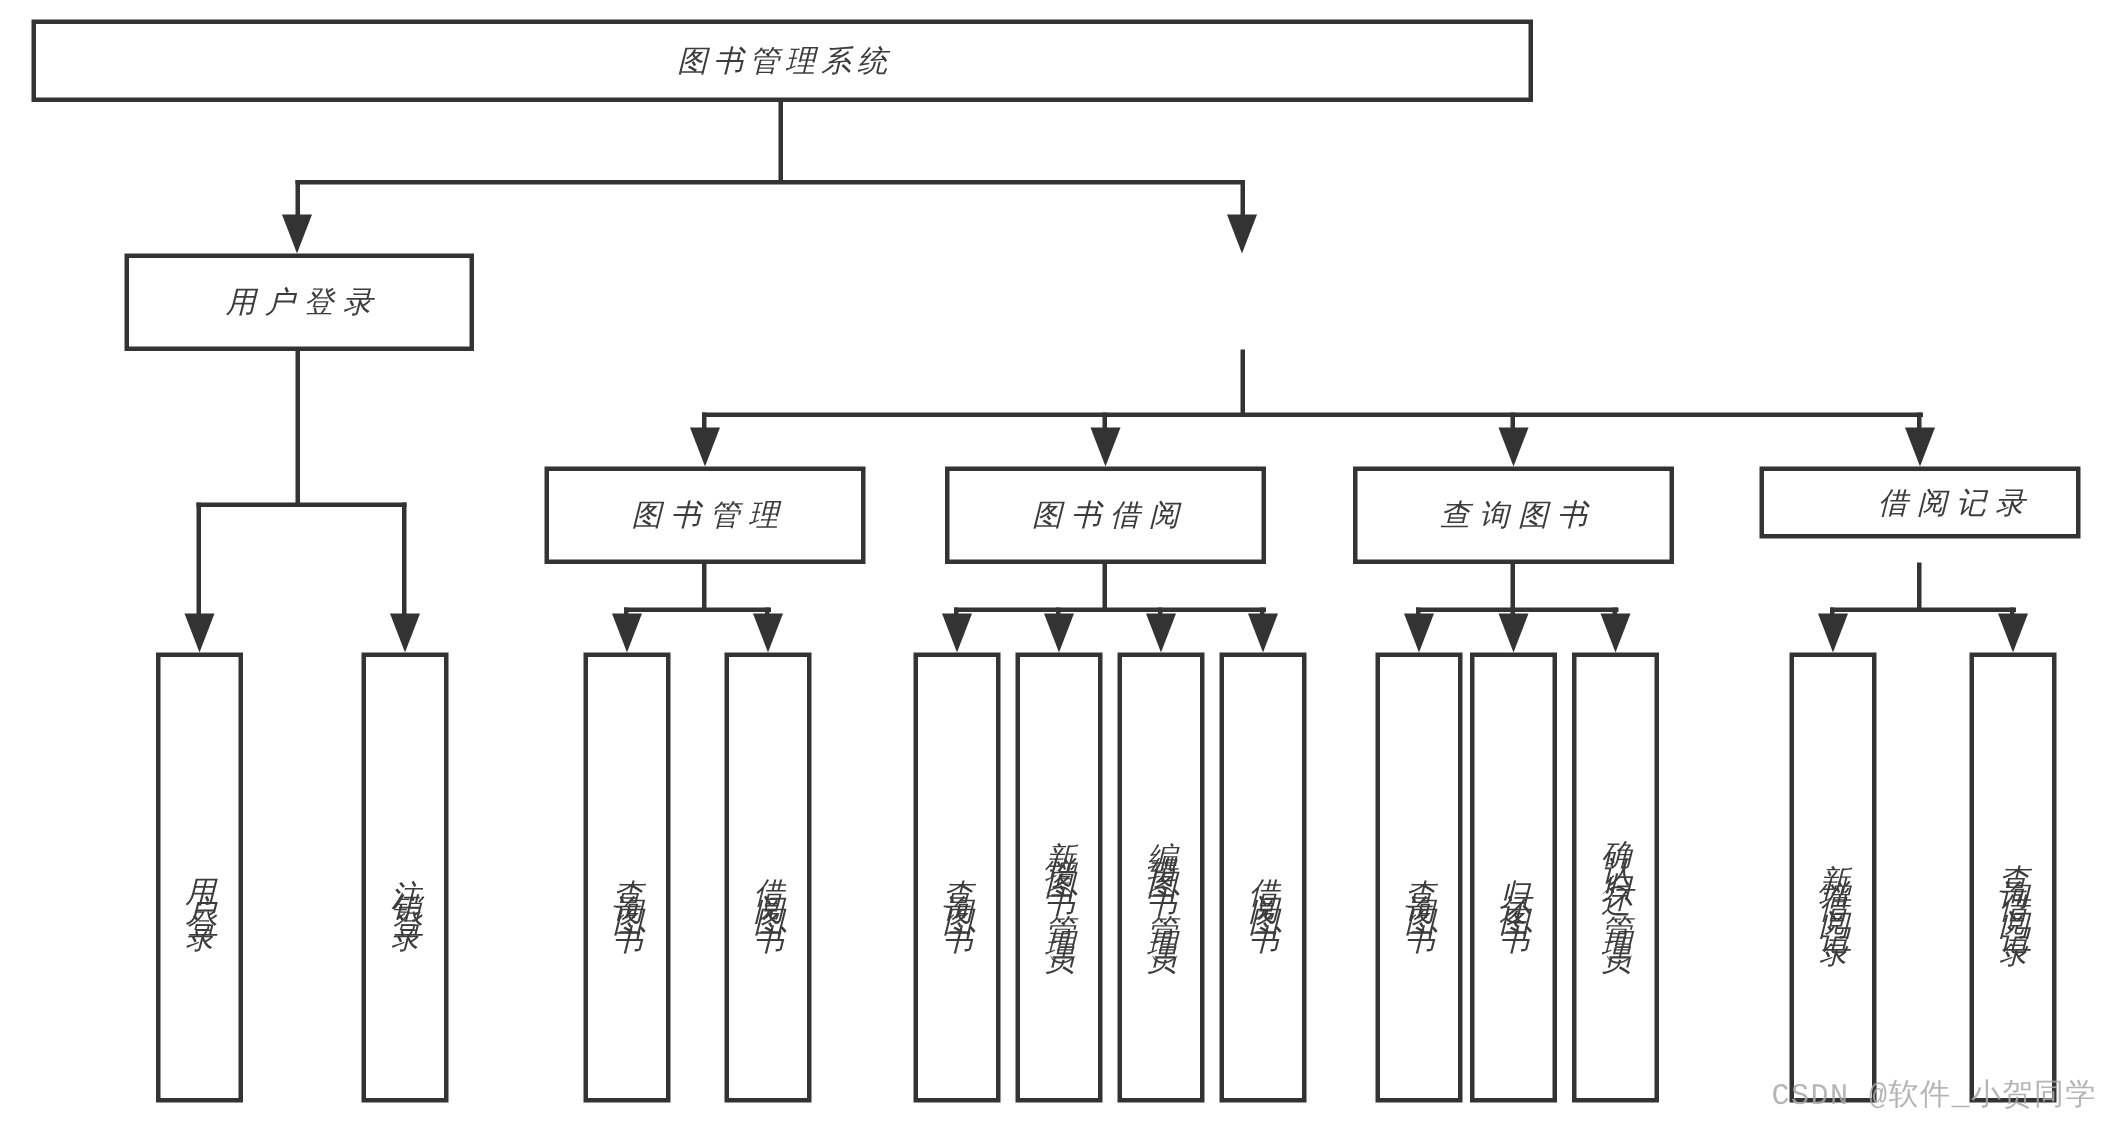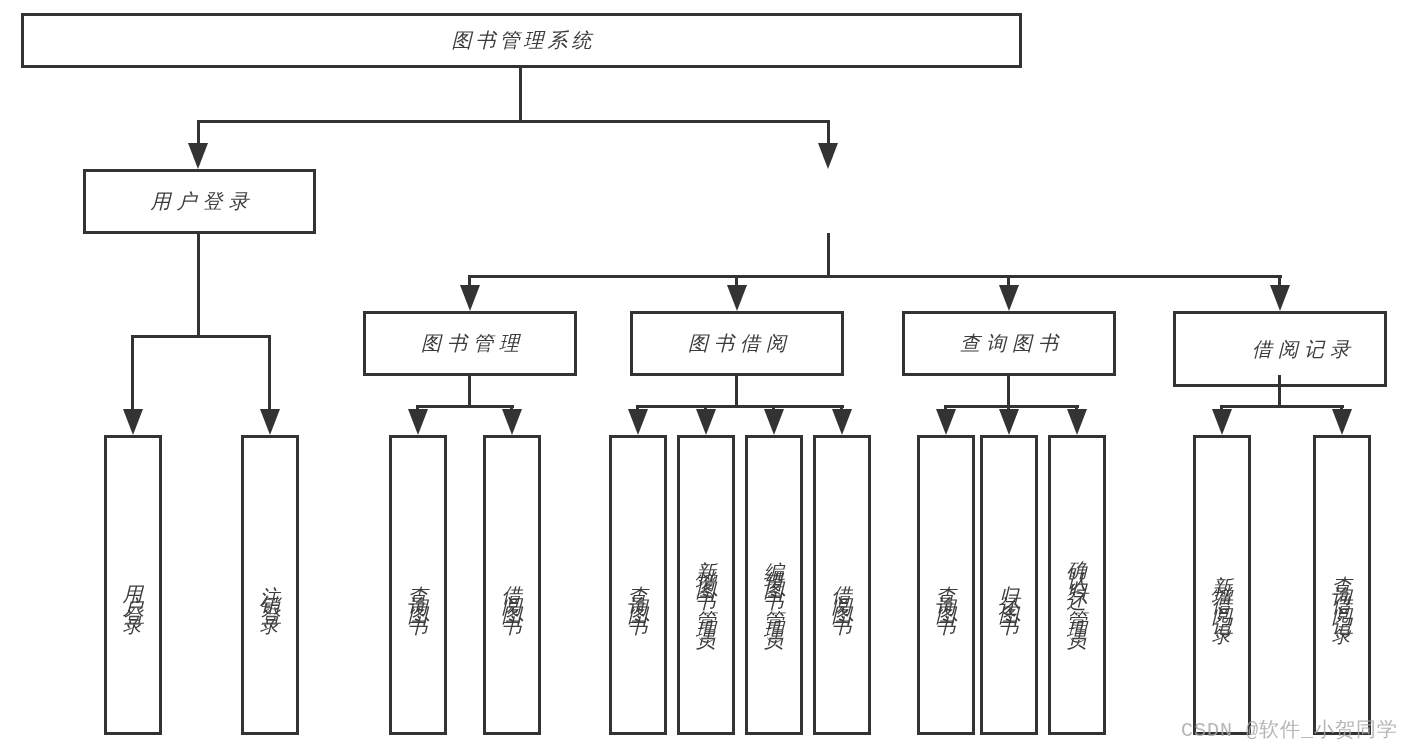--- a/index.html
+++ b/index.html
@@ -35,21 +35,21 @@
 
 <div id="canvas">
 
   <div class="node root" style="left:21px;top:13px;width:1001px;height:55px;">图书管理系统</div>
 
   <div class="node" style="left:83px;top:169px;width:233px;height:65px;">用户登录</div>
 
   <div class="node" style="left:363px;top:311px;width:214px;height:65px;">图书管理</div>
   <div class="node" style="left:630px;top:311px;width:214px;height:65px;">图书借阅</div>
   <div class="node" style="left:902px;top:311px;width:214px;height:65px;">查询图书</div>
-  <div class="node" style="left:1173px;top:311px;width:214px;height:76px;padding-left:48px;">借阅记录</div>
+  <div class="node" style="left:1173px;top:311px;width:214px;height:48px;padding-left:48px;">借阅记录</div>
 
   <div class="node leaf" style="left:104px;top:435px;width:58px;height:300px;">
       <span>用户登录</span>
     </div>
   <div class="node leaf" style="left:241px;top:435px;width:58px;height:300px;">
       <span>注销登录</span>
     </div>
 
   <div class="node leaf" style="left:389px;top:435px;width:58px;height:300px;">
       <span>查询图书</span>

